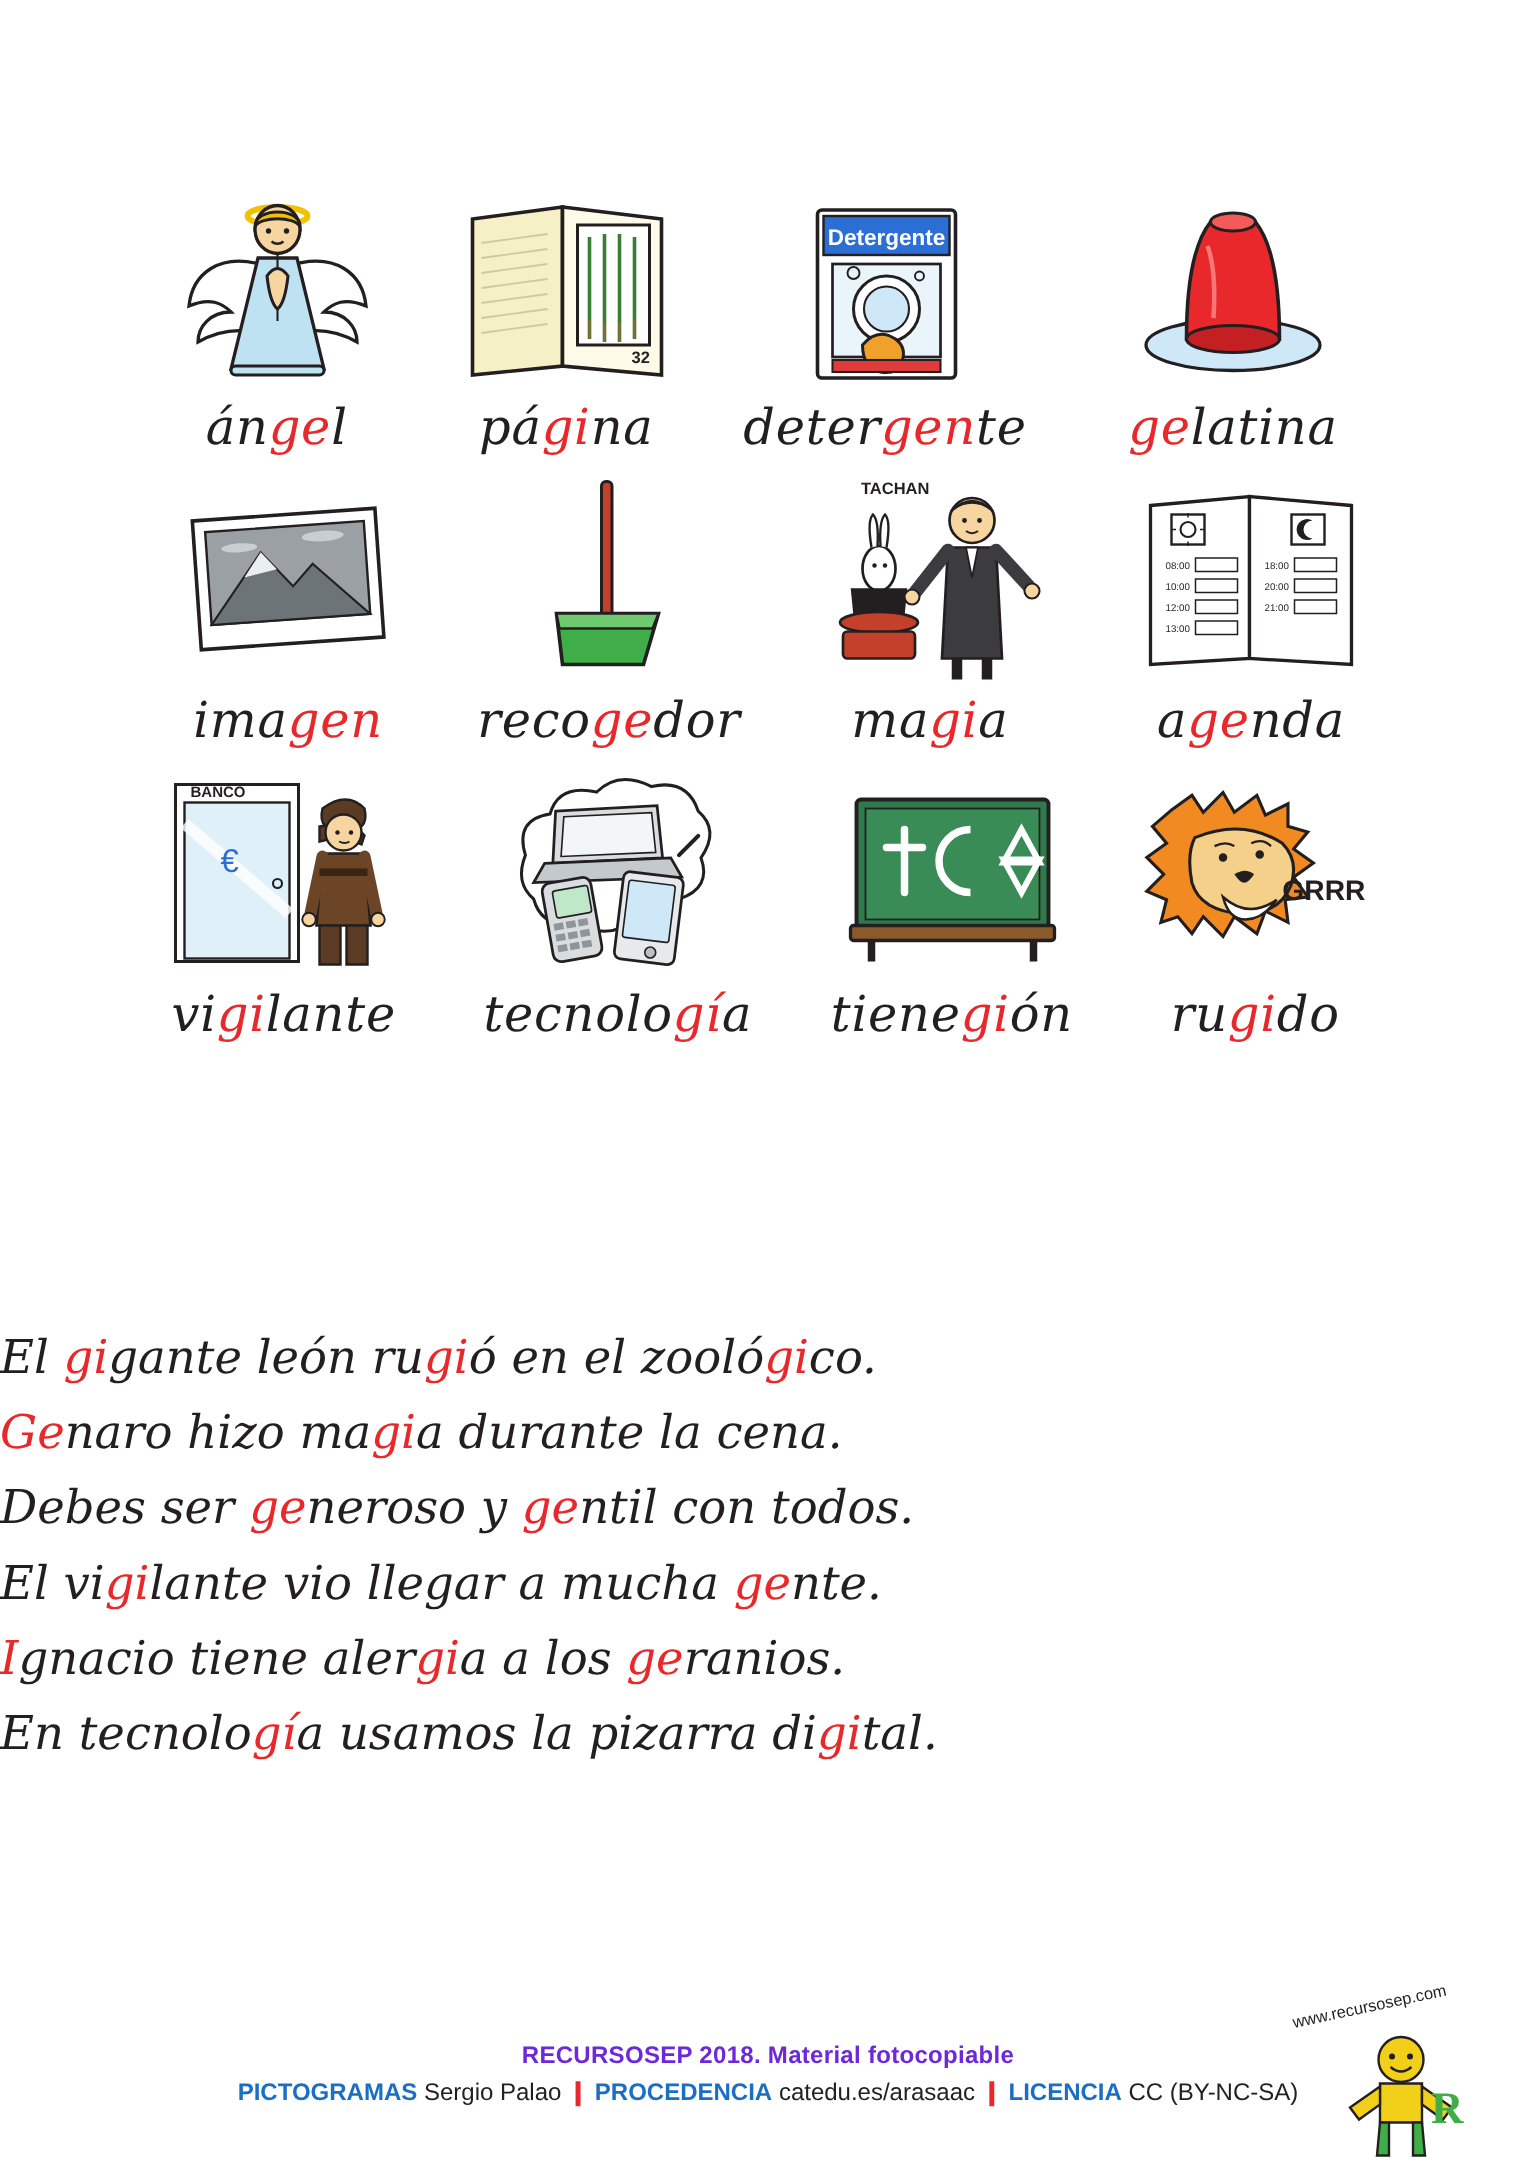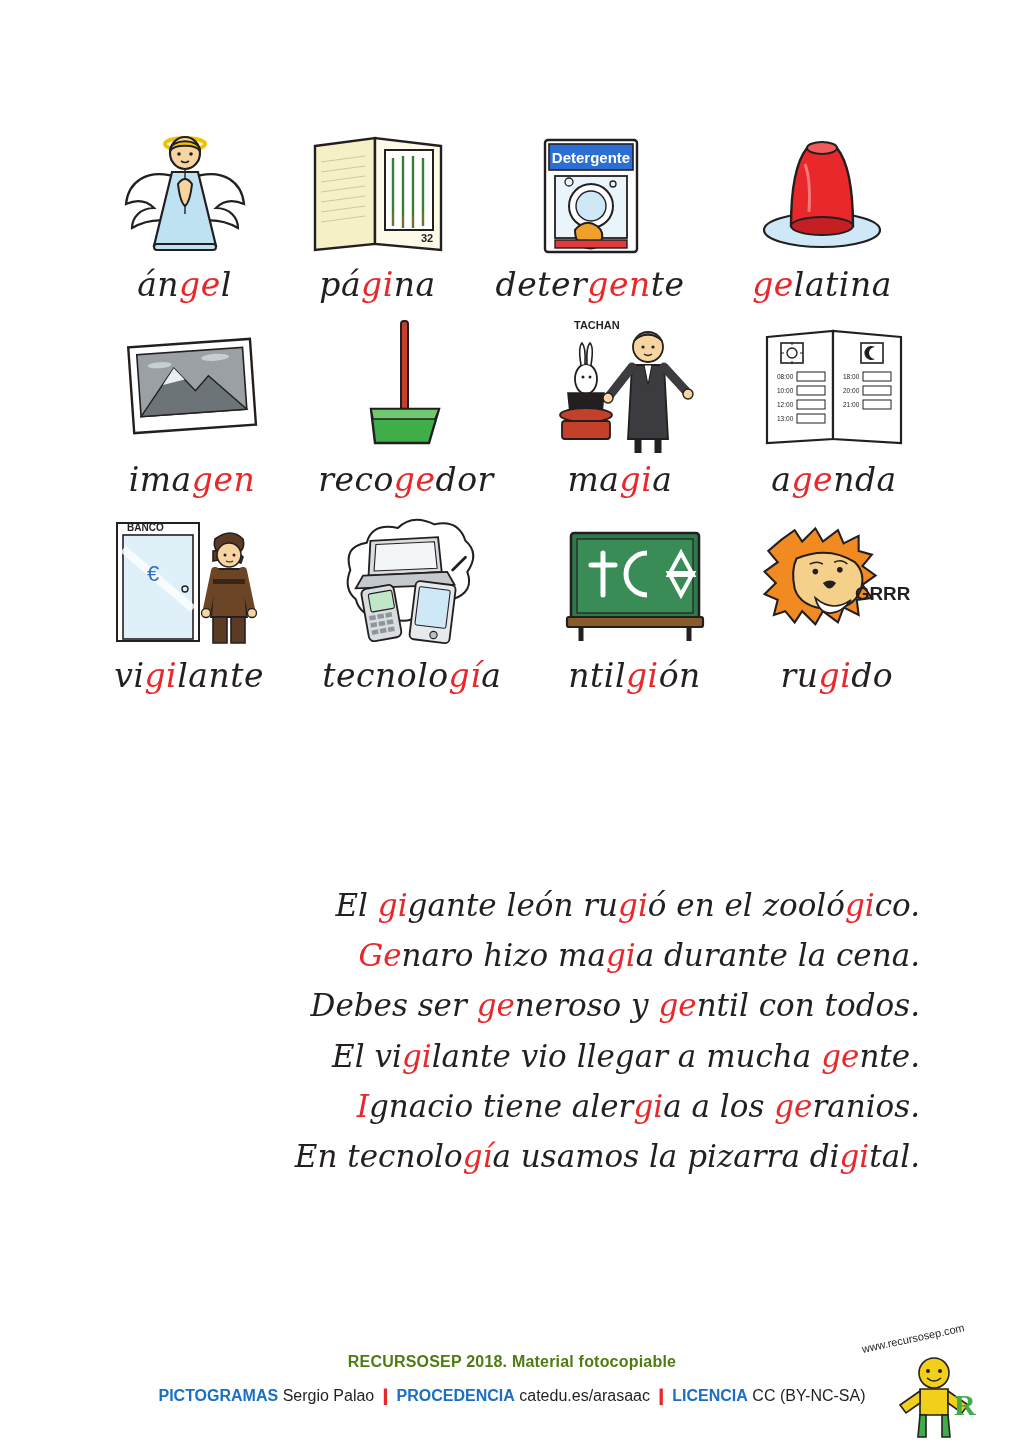--- a/index.html
+++ b/index.html
@@ -64,21 +64,21 @@
 
   
   .cell.wide { width: 250px; }
 
   
   .sentences {
     position: absolute;
     left: 0;
     top: 880px;
     width: 920px;
-    text-align: right;
+    text-align: left;
   }
   .sentence {
     font-family: "DejaVu Serif", serif;
     font-style: italic;
     font-size: 31px;
     color: #231f20;
     line-height: 1.62;
     white-space: nowrap;
   }
   .sentence .g { color: #e8282b; }
@@ -87,25 +87,25 @@
   .footer {
     position: absolute;
     left: 0;
     bottom: 44px;
     width: 1024px;
     text-align: center;
   }
   .footer-line1 {
     font-size: 16px;
     font-weight: bold;
-    color: #4d7c0f;
+    color: #6d28d9;
     letter-spacing: 0.2px;
   }
   .footer-line2 {
-    margin-top: 15px;
+    margin-top: 5px;
     font-size: 16px;
     color: #231f20;
   }
   .footer-line2 .lbl {
     color: #1a6fc4;
     font-weight: bold;
   }
   .footer-line2 .bar {
     color: #e8282b;
     font-weight: bold;
@@ -419,21 +419,21 @@
 
             <path d="M92 44 a21 21 0 1 0 0 42 a17 17 0 1 1 0 -42" fill="none" stroke="#ffffff" stroke-width="5"></path>
 
             <path d="M126 44 L138 66 L114 66 Z" fill="none" stroke="#ffffff" stroke-width="4"></path>
             <path d="M126 86 L138 64 L114 64 Z" fill="none" stroke="#ffffff" stroke-width="4"></path>
             <rect x="12" y="108" width="136" height="10" rx="2" fill="#8a5a2b" stroke="#231f20" stroke-width="2.2"></rect>
             <path d="M26 118 L26 132 M134 118 L134 132" stroke="#231f20" stroke-width="5"></path>
           </svg>
         </div>
         <div class="word">
-          <span>ntil</span><span class="g">gi</span><span>ón</span>
+          <span>tiene</span><span class="g">gi</span><span>ón</span>
         </div>
       </div>
 
       <div class="cell">
         <div class="pic">
           <svg width="170" height="145" viewBox="0 0 170 145">
             <path d="M26 28 L40 18 L48 30 L62 16 L70 30 L86 18 L92 32 L108 24 L108 40
                      L122 44 L112 56 L126 66 L112 76 L122 90 L106 92 L108 108 L92 100
                      L86 116 L70 104 L62 118 L48 104 L40 116 L30 104 L18 108 L22 92
                      L8 86 L20 74 L8 62 L22 52 L12 40 Z" fill="#f18b21" stroke="#231f20" stroke-width="2.2"></path>

